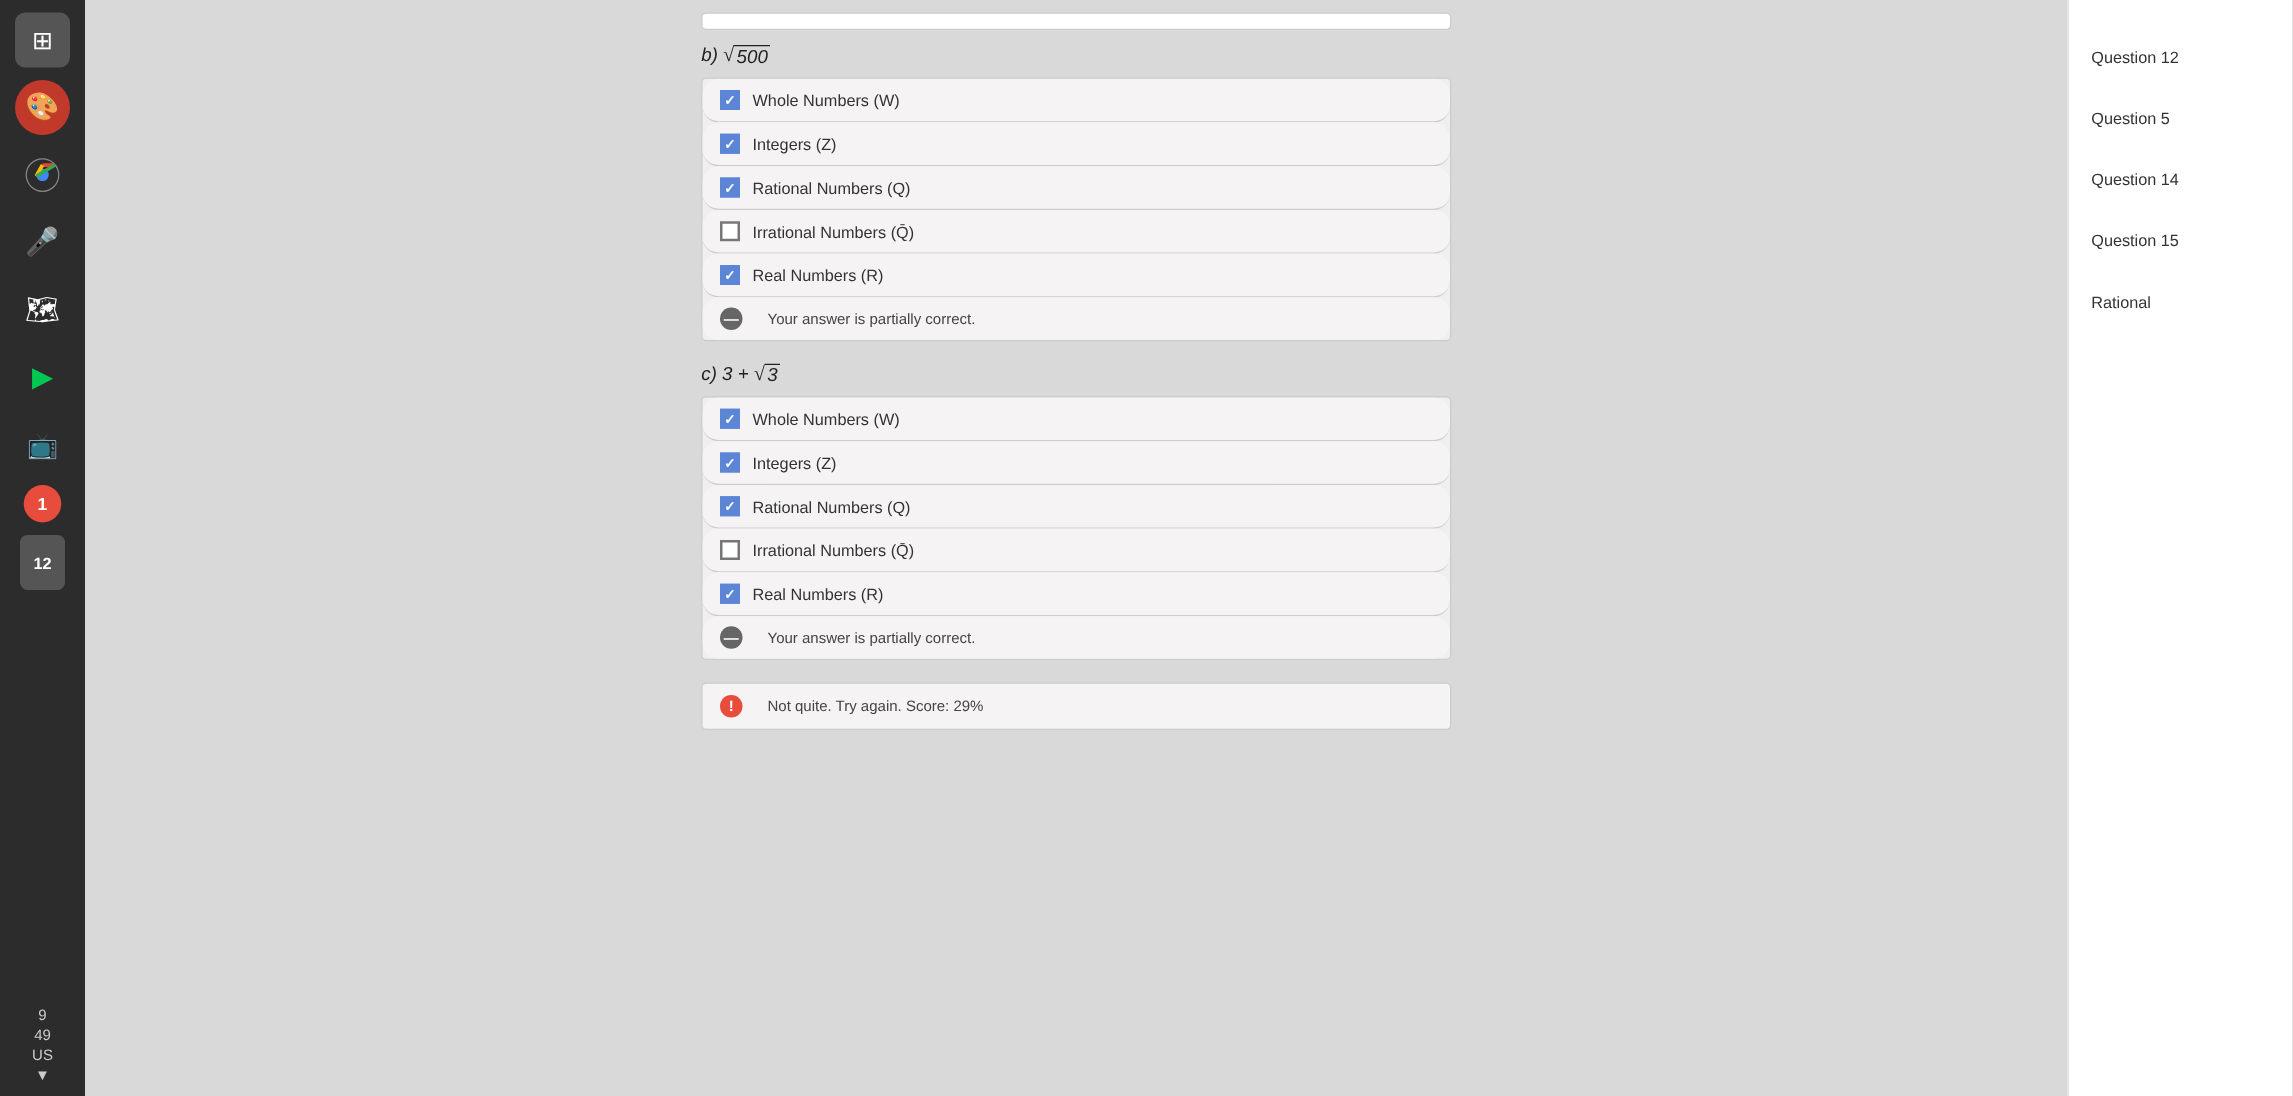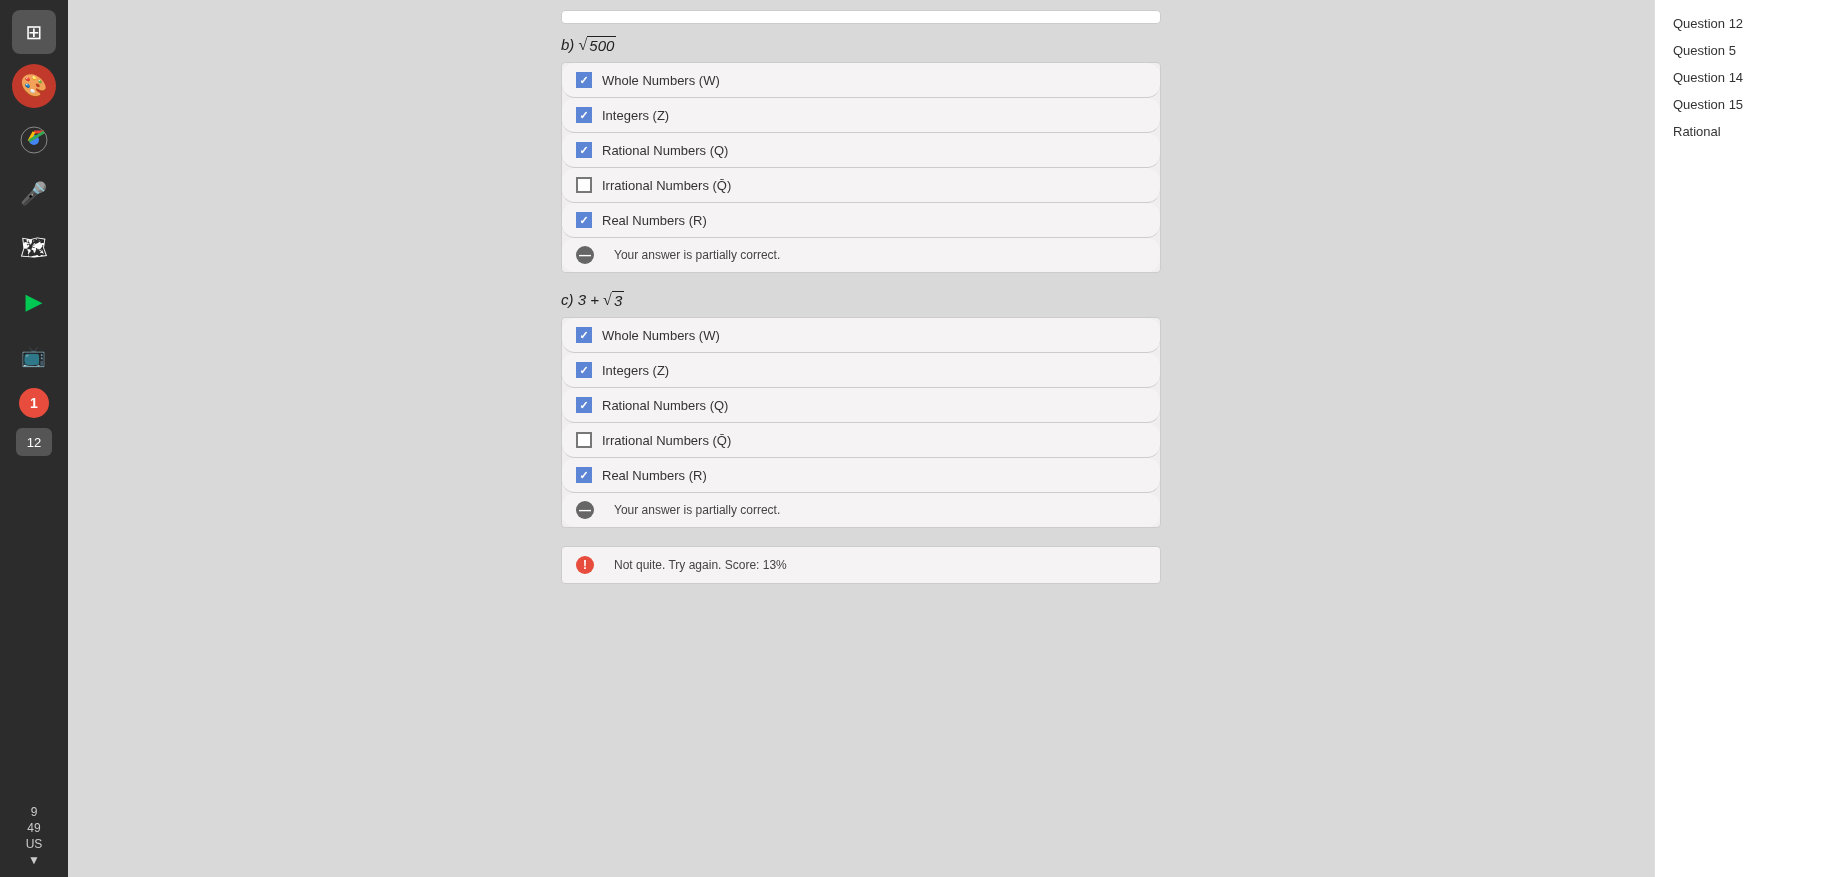--- a/index.html
+++ b/index.html
@@ -173,20 +173,21 @@
       padding: 10px;
       flex-shrink: 0;
     }
 
     .nav-item {
       padding: 6px 8px;
       font-size: 13px;
       color: #333;
       cursor: pointer;
       border-radius: 3px;
+      margin-top: 22px;
     }
 
     .sqrt-wrapper {
       display: inline-flex;
       align-items: center;
     }
     .sqrt-symbol {
       font-size: 16px;
       font-family: 'Times New Roman', serif;
     }
@@ -231,21 +232,21 @@
       <path d="M14 6 h10" stroke="#EA4335" stroke-width="3" fill="none"></path>
       <path d="M14 6 L9 15" stroke="#FBBC04" stroke-width="3" fill="none"></path>
       <path d="M24 6 L9 15" stroke="#34A853" stroke-width="3" fill="none"></path>
     </svg>
   </div>
   <div class="sidebar-icon mic" style="font-size:22px;">🎤</div>
   <div class="sidebar-icon maps" style="font-size:22px;">🗺</div>
   <div class="sidebar-icon play" style="font-size:22px; color:#00c853;">▶</div>
   <div class="sidebar-icon camera" style="font-size:20px;">📺</div>
   <div class="sidebar-icon num1" style="background:#e74c3c; border-radius:50%; width:30px;height:30px; font-size:14px; font-weight:bold; color:white;">1</div>
-  <div class="sidebar-icon num12" style="background:#555; border-radius:6px; width:36px; height:28px; font-size:13px; font-weight:normal; color:white;">12</div>
+  <div class="sidebar-icon num12" style="background:#555; border-radius:6px; width:36px; height:44px; font-size:13px; font-weight:bold; color:white;">12</div>
   <div class="sidebar-bottom">
     <span>9</span>
     <span>49</span>
     <span>US</span>
     <span>▼</span>
   </div>
 </div>
 
 <div class="main-content">
   <div class="quiz-area">
@@ -328,21 +329,21 @@
         </div>
 
         <div class="checkbox-row feedback-row">
           <div class="feedback-icon partial">—</div>
           <span class="feedback-text">Your answer is partially correct.</span>
         </div>
       </div>
 
       <div class="error-block">
         <div class="feedback-icon error">!</div>
-        <span class="feedback-text">Not quite. Try again. Score: 13%</span>
+        <span class="feedback-text">Not quite. Try again. Score: 29%</span>
       </div>
 
     </div>
   </div>
 
   <div class="right-sidebar">
     <div class="nav-item">Question 12</div>
     <div class="nav-item">Question 5</div>
     <div class="nav-item">Question 14</div>
     <div class="nav-item">Question 15</div>

